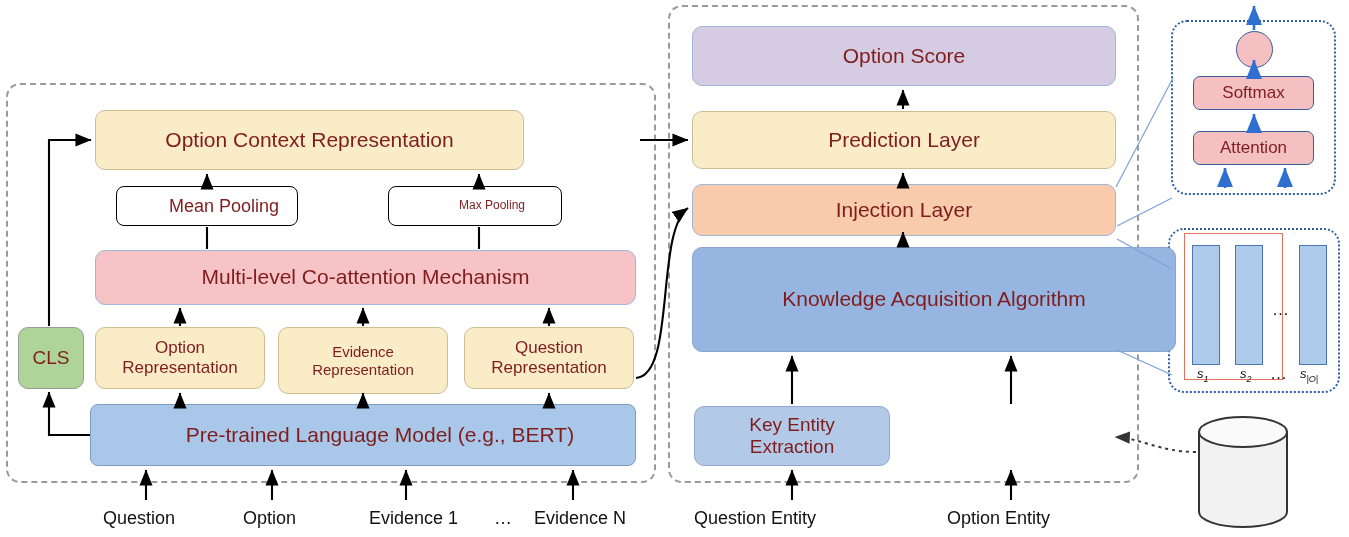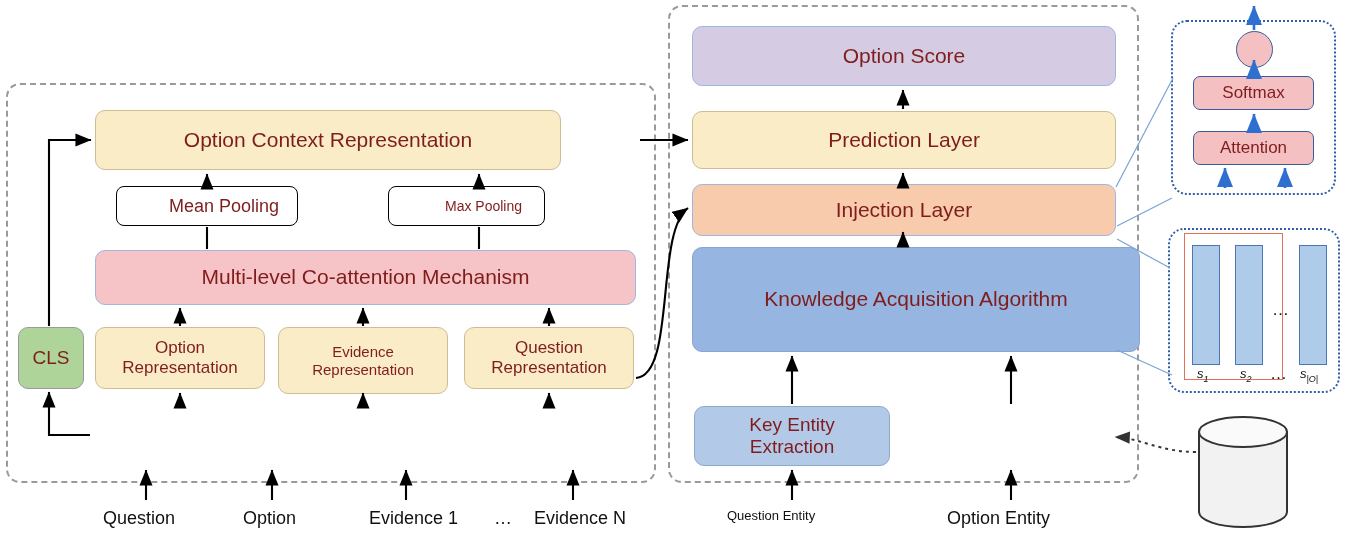--- a/index.html
+++ b/index.html
@@ -38,29 +38,29 @@
 <body>
 
 <div id="canvas">
 
   <div class="dashpanel" style="left:6px;top:83px;width:650px;height:400px;"></div>
   <div class="dashpanel" style="left:668px;top:5px;width:471px;height:478px;"></div>
 
   <div class="dotpanel" style="left:1171px;top:20px;width:165px;height:175px;"></div>
   <div class="dotpanel" style="left:1168px;top:228px;width:172px;height:165px;"></div>
 
-  <div class="box rounded c-yellow" style="left:95px;top:110px;width:466px;height:60px;font-size:21px;">
+  <div class="box rounded c-yellow" style="left:95px;top:110px;width:429px;height:60px;font-size:21px;">
     <span>Option Context Representation</span>
   </div>
 
   <div class="box sq c-white" style="left:116px;top:186px;width:182px;height:40px;font-size:18px;">
     <span>Mean Pooling</span>
   </div>
 
-  <div class="box sq c-white" style="left:388px;top:186px;width:157px;height:40px;font-size:14px;">
+  <div class="box sq c-white" style="left:388px;top:186px;width:174px;height:40px;font-size:12px;">
     <span>Max Pooling</span>
   </div>
 
   <div class="box rounded c-pink" style="left:95px;top:250px;width:541px;height:55px;font-size:21px;">
     <span>Multi-level Co-attention Mechanism</span>
   </div>
 
   <div class="box rounded c-green" style="left:18px;top:327px;width:66px;height:62px;font-size:19px;">
     <span>CLS</span>
   </div>
@@ -73,50 +73,53 @@
   <div class="box rounded c-yellow" style="left:278px;top:327px;width:170px;height:67px;font-size:15px;white-space:pre-line;">
     <span>Evidence
 Representation</span>
   </div>
 
   <div class="box rounded c-yellow" style="left:464px;top:327px;width:170px;height:62px;font-size:17px;white-space:pre-line;">
     <span>Question
 Representation</span>
   </div>
 
+  <div class="box sq c-blue" style="left:90px;top:404px;width:546px;height:62px;font-size:21px;">
+    <span>Pre-trained Language Model (e.g., BERT)</span>
+  </div>
 
   <div class="lbl" style="left:103px;top:508px;font-size:18px;">Question</div>
   <div class="lbl" style="left:243px;top:508px;font-size:18px;">Option</div>
   <div class="lbl" style="left:369px;top:508px;font-size:18px;">Evidence 1</div>
   <div class="lbl" style="left:494px;top:508px;font-size:18px;">…</div>
   <div class="lbl" style="left:534px;top:508px;font-size:18px;">Evidence N</div>
 
   <div class="box rounded c-purple" style="left:692px;top:26px;width:424px;height:60px;font-size:21px;">
     <span>Option Score</span>
   </div>
 
   <div class="box rounded c-yellow" style="left:692px;top:111px;width:424px;height:58px;font-size:21px;">
     <span>Prediction Layer</span>
   </div>
 
   <div class="box rounded c-orange" style="left:692px;top:184px;width:424px;height:52px;font-size:21px;">
     <span>Injection Layer</span>
   </div>
 
-  <div class="box rounded c-blue-dk" style="left:692px;top:247px;width:448px;height:105px;font-size:21px;">
+  <div class="box rounded c-blue-dk" style="left:692px;top:247px;width:484px;height:105px;font-size:21px;">
     <span>Knowledge Acquisition Algorithm</span>
   </div>
 
   <div class="box rounded c-blue-lt" style="left:694px;top:406px;width:196px;height:60px;font-size:19px;white-space:pre-line;">
     <span>Key Entity
 Extraction</span>
   </div>
 
 
-  <div class="lbl" style="left:727px;top:508px;font-size:13px;">Question Entity</div>
+  <div class="lbl" style="left:694px;top:508px;font-size:18px;">Question Entity</div>
   <div class="lbl" style="left:947px;top:508px;font-size:18px;">Option Entity</div>
 
   <div class="box" style="left:1236px;top:31px;width:37px;height:37px;border-radius:50%;background:#f5c0c2;border:1.8px solid #3a5b9b;"></div>
 
   <div class="box c-pinkin" style="left:1193px;top:76px;width:121px;height:34px;font-size:17px;">
     <span>Softmax</span>
   </div>
 
   <div class="box c-pinkin" style="left:1193px;top:131px;width:121px;height:34px;font-size:17px;">
     <span>Attention</span>

